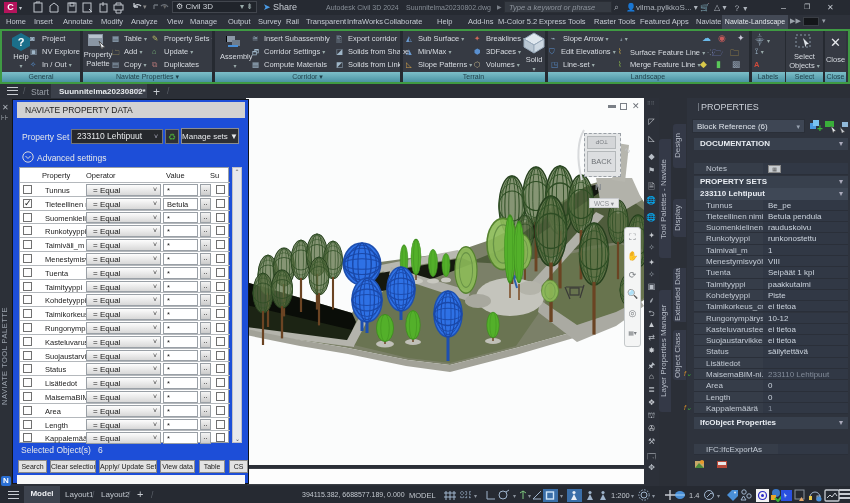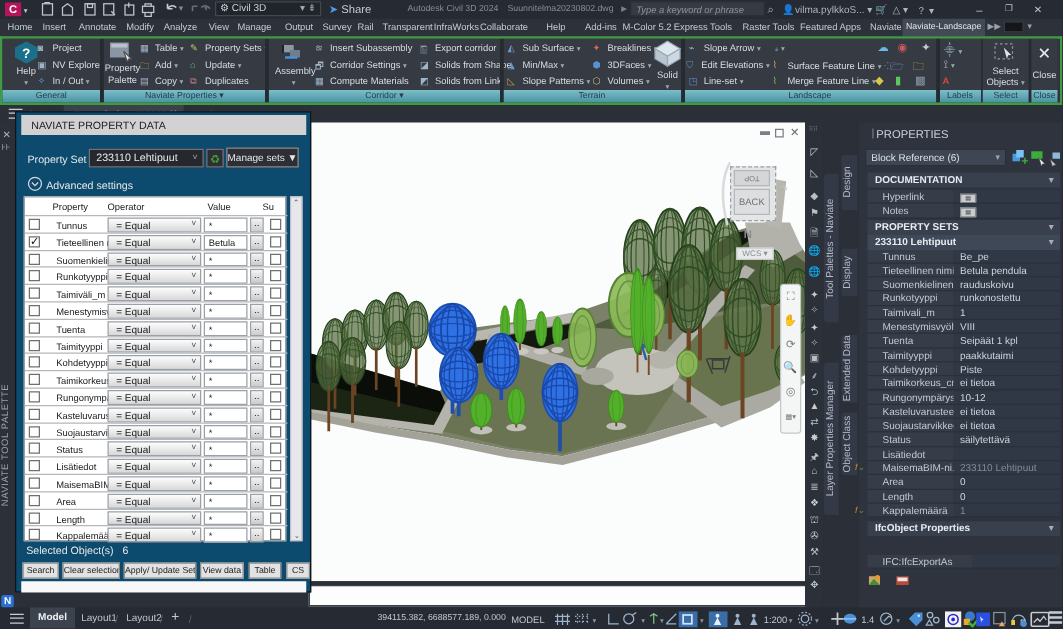--- a/index.html
+++ b/index.html
@@ -18,21 +18,21 @@
   .rcap { position:absolute; top:41px; height:10px; background:linear-gradient(#7cbec9,#4a93a3); color:#1e3d47; font-size:7px; text-align:center; line-height:10px; }
   .rgap { position:absolute; top:0; height:51px; width:3px; background:#262a31; }
   .rtxt { position:absolute; color:#d8dce2; font-size:7.5px; white-space:nowrap; }
   .bigbtn { position:absolute; color:#d8dce2; font-size:7.5px; text-align:center; line-height:9px; }
   #greenline { left:0; top:82px; width:850px; height:2px; background:#3f9a43; }
   
   #tabrow { left:0; top:84px; width:850px; height:14px; background:#2b2f37; color:#9ba1aa; font-size:8.5px; }
   
   #lstrip { left:0; top:98px; width:12px; height:388px; background:#2c3038; }
   
-  #dlg { left:12px; top:89px; width:237px; height:385px; background:#0c4a6e; border:1px solid #10141a; color:#e6e8ea; font-size:8.5px; }
+  #dlg { left:12px; top:99px; width:237px; height:385px; background:#1d4ed8; border:1px solid #10141a; color:#e6e8ea; font-size:8.5px; }
   #tbl { font-size:7.5px; border:1px solid #9aa0a6; }
   .trow { position:absolute; left:0; width:210px; height:13.8px; border-top:1px solid #b4b8bc; }
   .tcb { position:absolute; top:2px; width:9px; height:9px; background:#fdfdfd; border:1px solid #707070; line-height:8px; }
   .ck { position:absolute; left:0px; top:-1px; color:#111; font-size:9px; }
   .tlab { position:absolute; left:25px; top:3px; width:42px; overflow:hidden; white-space:nowrap; }
   .top1 { position:absolute; left:66px; top:1px; width:75px; height:11.8px; background:linear-gradient(#fdfdfd,#d8d8d8); border:1px solid #9aa0a6; padding:1px 0 0 6px; font-size:8px; }
   .chev { position:absolute; right:3px; top:1px; color:#444; font-size:7px; }
   .tval { position:absolute; left:143px; top:1px; width:35px; height:11.8px; background:#fff; border:1px solid #9aa0a6; padding:1px 0 0 3px; overflow:hidden; }
   .tdot { position:absolute; left:180px; top:1px; width:11px; height:11.8px; background:linear-gradient(#f4f4f4,#cccccc); border:1px solid #9aa0a6; text-align:center; line-height:8px; font-size:8px; }
   .dbtn { position:absolute; height:13px; background:#e2e2e2; border:1px solid #8a8a8a; color:#1a1a1a; font-size:7px; text-align:center; line-height:12px; overflow:hidden; white-space:nowrap; }
@@ -457,24 +457,20 @@
     <svg class="abs" style="left:122px;top:21px;" width="40" height="14">
       <rect x="1" y="4" width="6" height="6" fill="#4a9ae0"></rect>
         <rect x="4" y="1" width="6" height="6" fill="#79c4f2"></rect>
         <text x="8" y="13" fill="#3ab03a" font-size="10" font-weight="bold">+</text>
       <rect x="16" y="2" width="9" height="6" fill="#3aae3a"></rect>
         <path d="M22 7l5 5-2 .2-.8 2-2.2-7.2z" fill="#e8ecf0" stroke="#444" stroke-width="0.5"></path>
       <path d="M31 8l5 5-2 .2-.8 2-2.2-7.2z" fill="#c8ccd2" stroke="#444" stroke-width="0.5"></path>
         <rect x="33" y="3" width="6" height="5" fill="#90b8d8"></rect>
     </svg>
     <div class="phead" style="top:40px;">DOCUMENTATION<span style="position:absolute;right:5px;font-weight:normal;color:#aab;">▾</span></div>
-    <div class="prow" style="top:54px;">
-        <div class="plab">Hyperlink</div>
-        <div class="pval"><span style="display:inline-block;width:13px;height:8px;background:#c8ccd0;border:1px solid #888;font-size:5px;line-height:7px;text-align:center;color:#555;">▦</span></div>
-      </div>
     <div class="prow" style="top:65.3px;">
         <div class="plab">Notes</div>
         <div class="pval"><span style="display:inline-block;width:13px;height:8px;background:#c8ccd0;border:1px solid #888;font-size:5px;line-height:7px;text-align:center;color:#555;">▦</span></div>
       </div>
     <div class="phead" style="top:78px;">PROPERTY SETS<span style="position:absolute;right:5px;font-weight:normal;color:#aab;">▾</span></div>
     <div class="phead" style="top:90px;background:#3f4856;">233110 Lehtipuut<span style="position:absolute;right:5px;font-weight:normal;color:#aab;">▾</span></div>
       <div class="prow" style="top:101.5px;">
         <div class="plab">Tunnus</div>
         <div class="pval" style="">Be_pe</div>
       </div>

